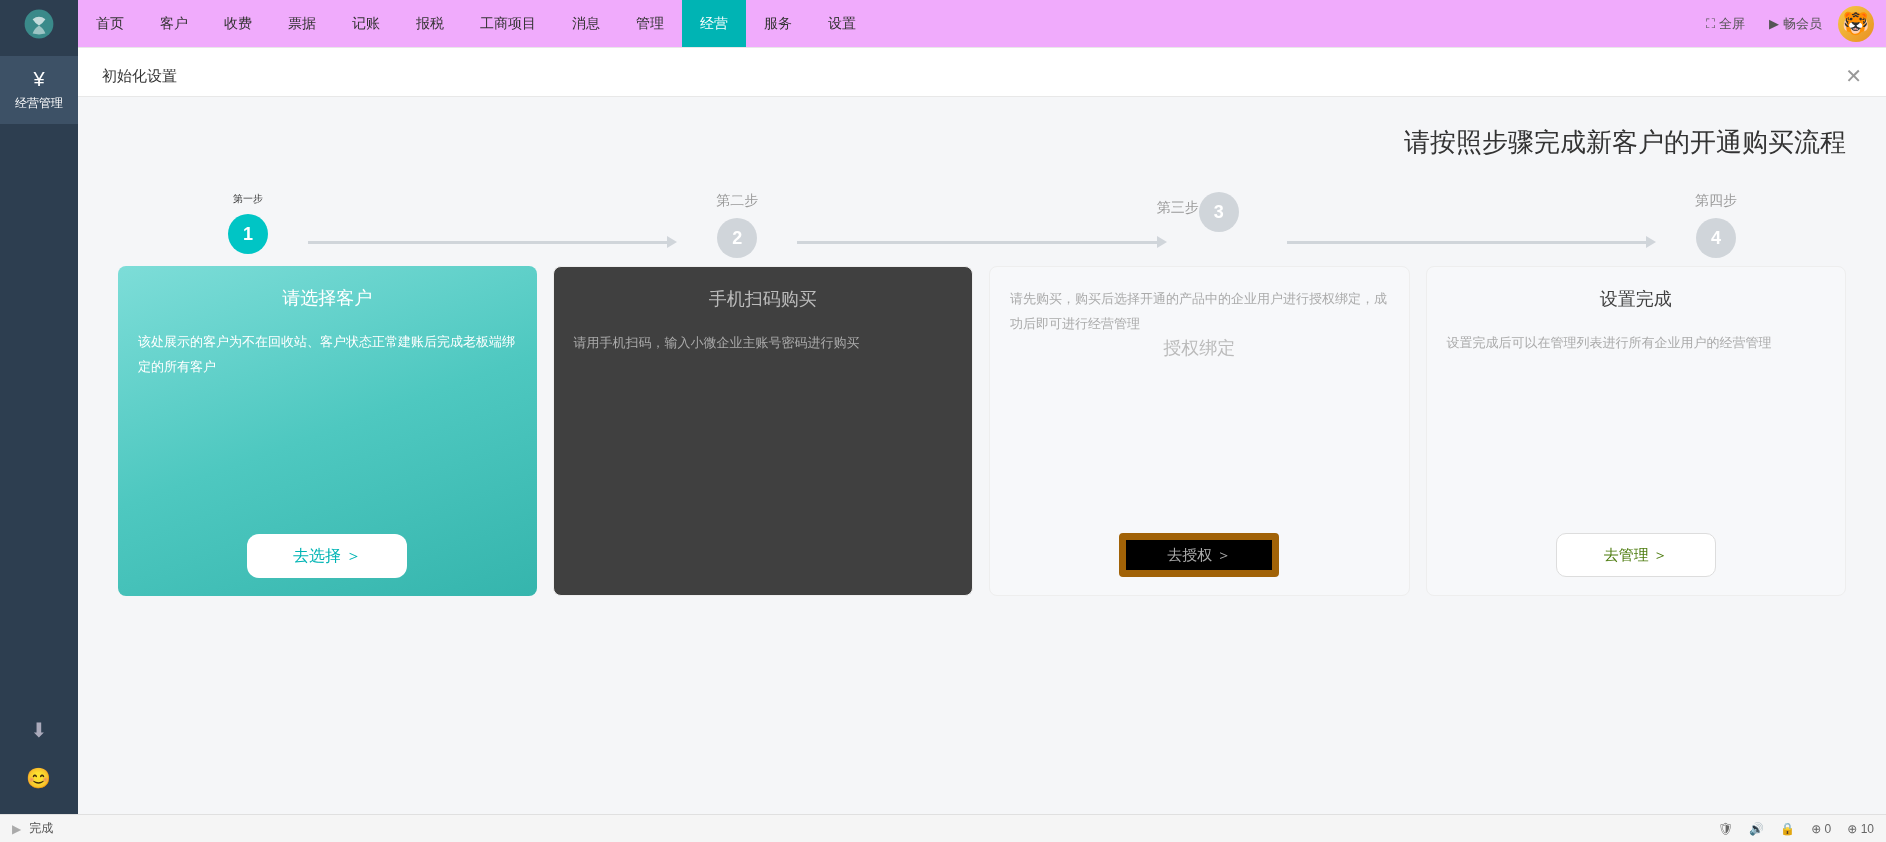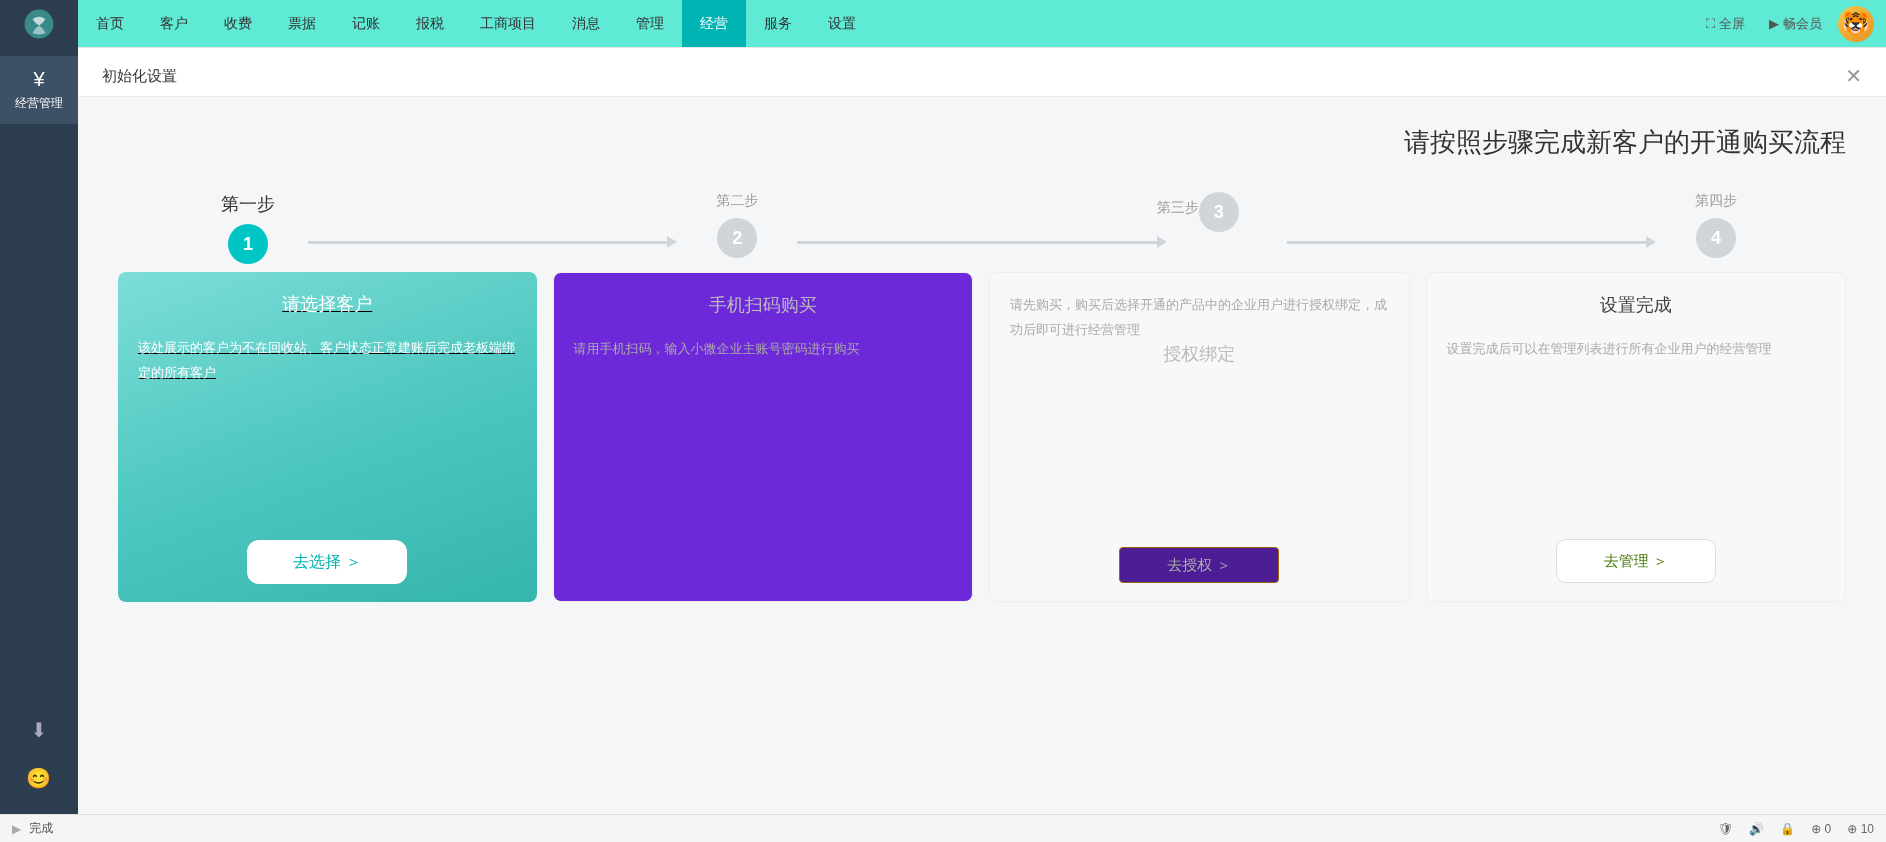--- a/index.html
+++ b/index.html
@@ -1,21 +1,21 @@
 <!DOCTYPE html>
 <html><head>
   <meta charset="utf-8">
   <style>
     * { box-sizing: border-box; margin: 0; padding: 0; }
     body { font-family: "Microsoft YaHei", "PingFang SC", sans-serif; background: #f0f2f5; width: 1886px; height: 842px; overflow: hidden; }
 
     
     .topbar {
       display: flex; align-items: center; height: 48px;
-      background: #5eead4; border-bottom: 1px solid #e8e8e8;
+      background: #f0abfc; border-bottom: 1px solid #e8e8e8;
       padding: 0 0 0 0;
     }
     .topbar-logo {
       width: 78px; height: 48px; background: #2d3e50;
       display: flex; align-items: center; justify-content: center; flex-shrink: 0;
     }
     .topbar-logo svg { width: 32px; height: 32px; }
     .topbar-nav { display: flex; align-items: center; flex: 1; height: 100%; }
     .nav-item {
       padding: 0 18px; height: 100%; display: flex; align-items: center;
@@ -143,21 +143,21 @@
     <span class="page-title">初始化设置</span>
     <span class="close-btn">✕</span>
   </div>
 
   <div class="wizard-container">
     <div class="wizard-title">请按照步骤完成新客户的开通购买流程</div>
 
     <div style="display:flex; align-items:flex-start; padding: 0 60px; margin-bottom: 8px;">
 
       <div style="display:flex; flex-direction:column; align-items:center; flex:0 0 auto; width:140px;">
-        <div style="font-size:18px; color:#333; font-weight:500; margin-bottom:8px;">第一步</div>
+        <div style="font-size:10px; color:#333; font-weight:500; margin-bottom:8px;">第一步</div>
         <div style="width:40px; height:40px; border-radius:50%; background:#00c5c5; display:flex; align-items:center; justify-content:center; color:#fff; font-size:18px; font-weight:bold; position:relative; z-index:2;">1</div>
       </div>
 
       <div style="flex:1; display:flex; align-items:center; position:relative; top:44px; margin: 0 -10px;">
         <div style="flex:1; height:3px; background:#d0d5da;"></div>
         <div style="width:0; height:0; border-top:6px solid transparent; border-bottom:6px solid transparent; border-left:10px solid #d0d5da; flex-shrink:0;"></div>
       </div>
 
       <div style="display:flex; flex-direction:column; align-items:center; flex:0 0 auto; width:140px;">
         <div style="font-size:14px; color:#999; margin-bottom:8px;">第二步</div>
@@ -180,35 +180,35 @@
       </div>
 
       <div style="display:flex; flex-direction:column; align-items:center; flex:0 0 auto; width:140px;">
         <div style="font-size:14px; color:#999; margin-bottom:8px;">第四步</div>
         <div style="width:40px; height:40px; border-radius:50%; background:#d0d5da; display:flex; align-items:center; justify-content:center; color:#fff; font-size:18px; font-weight:bold; position:relative; z-index:2;">4</div>
       </div>
     </div>
 
     <div style="display:flex; gap:16px; margin-top: 4px; padding: 0 0px;">
 
-      <div style="flex:1; background: linear-gradient(160deg, #7dddd8 0%, #4ec8c0 50%, #35b5ad 100%); border-radius:8px; padding:20px 20px 70px 20px; position:relative; min-height:330px;text-decoration:underline;">
+      <div style="flex:1; background: linear-gradient(160deg, #7dddd8 0%, #4ec8c0 50%, #35b5ad 100%); border-radius:8px; padding:20px 20px 70px 20px; position:relative; min-height:330px;">
         <div style="font-size:18px; text-align:center; color:#fff; font-weight:500; margin-bottom:20px;">请选择客户</div>
         <div style="font-size:13px; color:#fff; line-height:1.9;">该处展示的客户为不在回收站、客户状态正常建账后完成老板端绑定的所有客户</div>
         <button style="position:absolute; bottom:18px; left:50%; transform:translateX(-50%); width:160px; height:44px; background:#fff; color:#00b4b4; border:none; border-radius:12px; font-size:16px; cursor:pointer; white-space:nowrap;">去选择 ＞</button>
       </div>
 
-      <div style="flex:1; background:#6d28d9; border-radius:8px; padding:20px 20px 70px 20px; position:relative; min-height:330px; border:1px solid #eee;">
+      <div style="flex:1; background:#404040; border-radius:8px; padding:20px 20px 70px 20px; position:relative; min-height:330px; border:1px solid #eee;">
         <div style="font-size:18px; text-align:center; color:#bbb; font-weight:500; margin-bottom:20px;">手机扫码购买</div>
         <div style="font-size:13px; color:#aaa; line-height:1.9;">请用手机扫码，输入小微企业主账号密码进行购买</div>
       </div>
 
       <div style="flex:1; background:#f7f8fa; border-radius:8px; padding:20px 20px 70px 20px; position:relative; min-height:330px; border:1px solid #eee;">
         <div style="font-size:13px; color:#aaa; line-height:1.9;">请先购买，购买后选择开通的产品中的企业用户进行授权绑定，成功后即可进行经营管理</div>
         <div style="font-size:18px; text-align:center; color:#bbb; font-weight:500; margin-bottom:20px;">授权绑定</div>
-        <button style="position:absolute; bottom:18px; left:50%; transform:translateX(-50%); width:160px; height:36px; background:#4c1d95; color:#aaa; border:1px solid #a16207; border-radius:4px; font-size:15px; cursor:pointer; white-space:nowrap;">去授权 ＞</button>
+        <button style="position:absolute; bottom:18px; left:50%; transform:translateX(-50%); width:160px; height:44px; background:#000000; color:#aaa; border:7px solid #a16207; border-radius:4px; font-size:15px; cursor:pointer; white-space:nowrap;">去授权 ＞</button>
       </div>
 
       <div style="flex:1; background:#f7f8fa; border-radius:8px; padding:20px 20px 70px 20px; position:relative; min-height:330px; border:1px solid #eee;">
         <div style="font-size:18px; text-align:center; color:#404040; font-weight:500; margin-bottom:20px;">设置完成</div>
         <div style="font-size:13px; color:#aaa; line-height:1.9;">设置完成后可以在管理列表进行所有企业用户的经营管理</div>
         <button style="position:absolute; bottom:18px; left:50%; transform:translateX(-50%); width:160px; height:44px; background:#fff; color:#4d7c0f; border:1px solid #ddd; border-radius:10px; font-size:15px; cursor:pointer; white-space:nowrap;">去管理 ＞</button>
       </div>
     </div>
   </div>
 </div>

